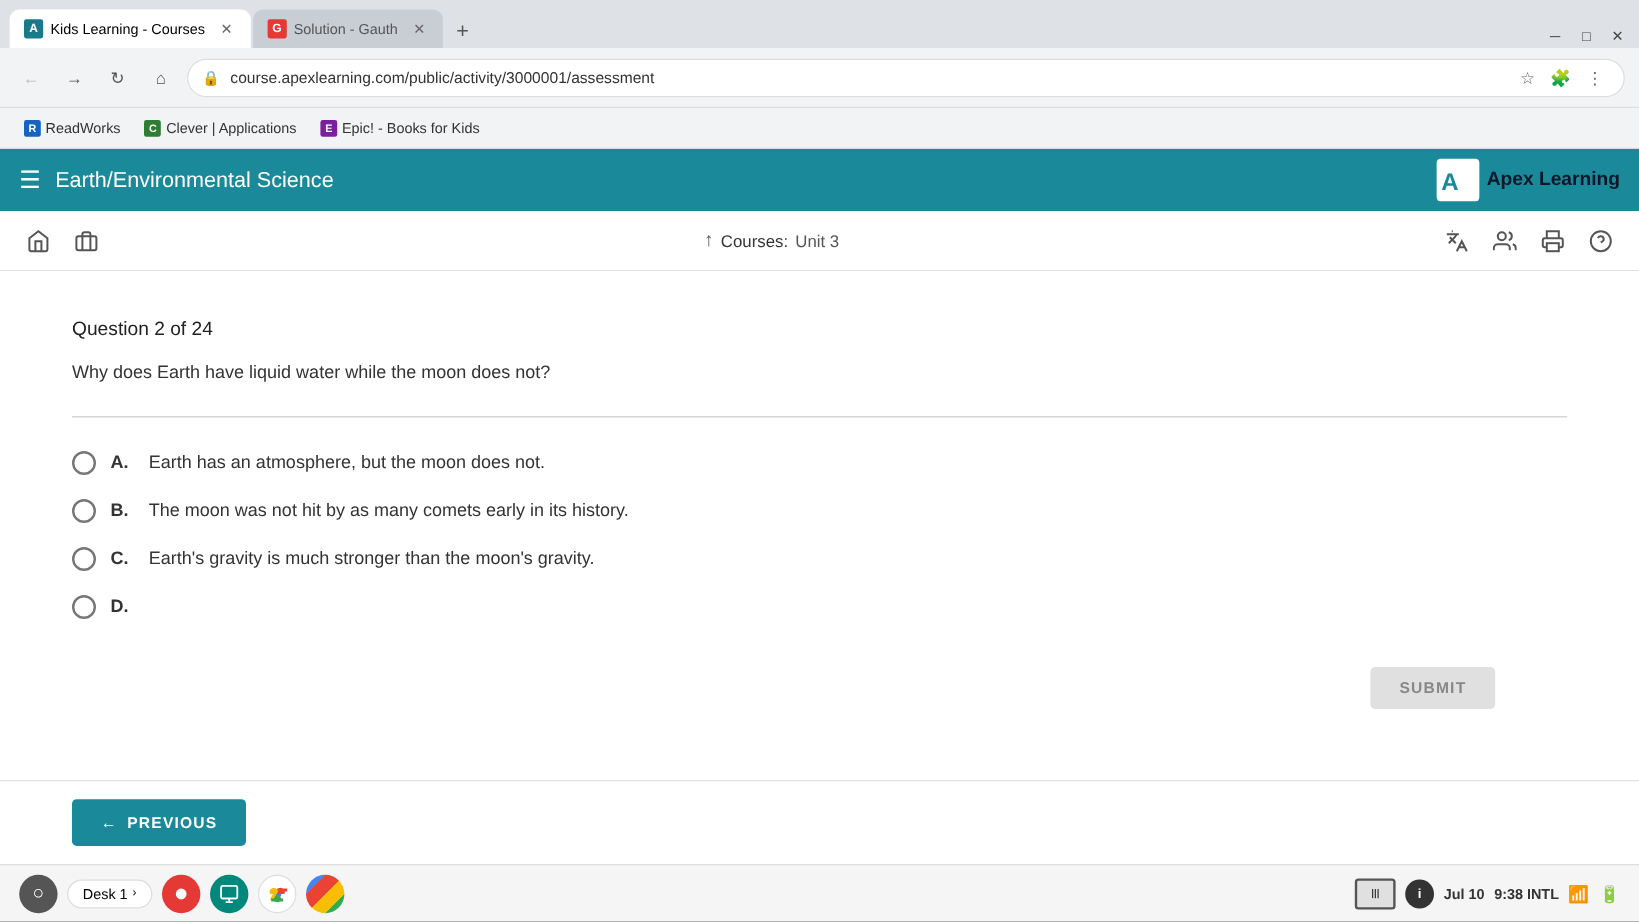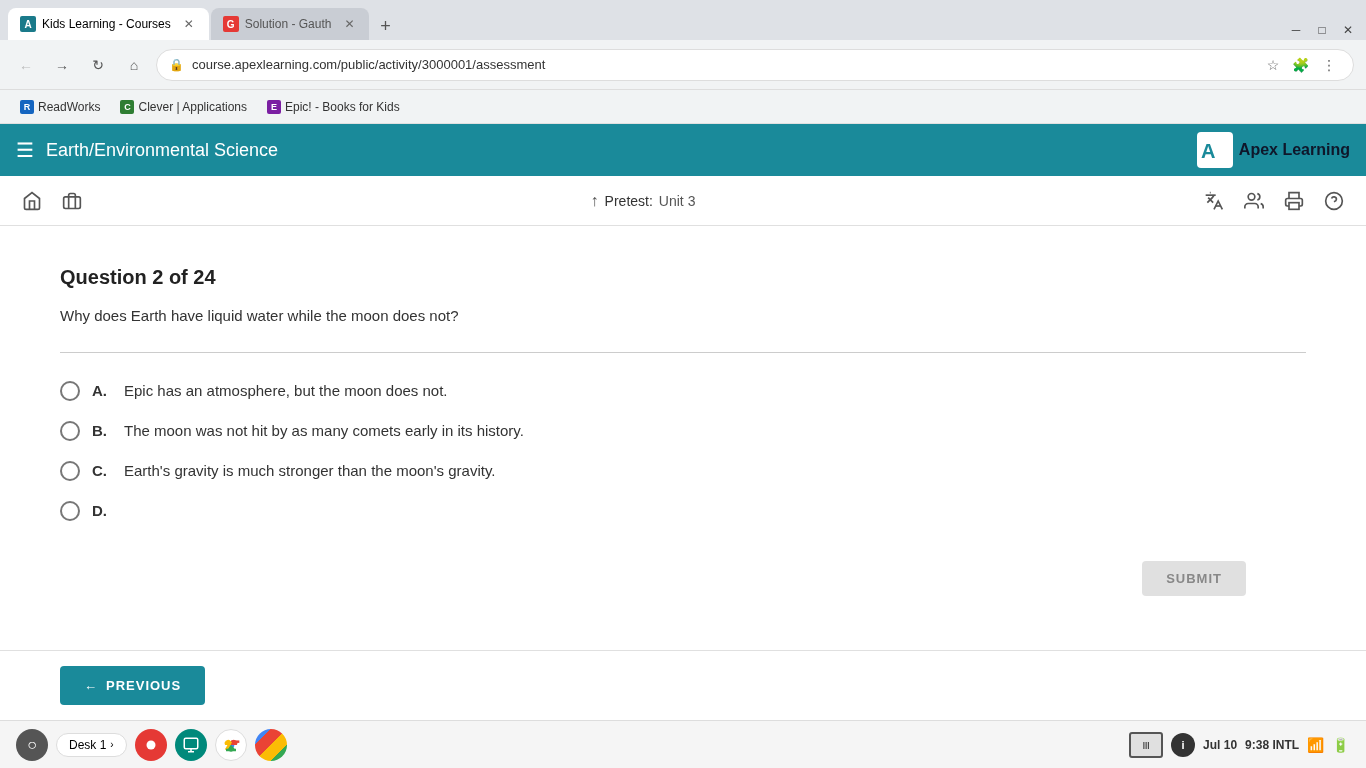--- a/index.html
+++ b/index.html
@@ -56,21 +56,21 @@
     .toolbar-icon-btn { width: 32px; height: 32px; display: flex; align-items: center; justify-content: center; cursor: pointer; color: #555; border-radius: 4px; }
     .toolbar-spacer { flex: 1; }
     .pretest-label { display: flex; align-items: center; gap: 6px; }
     .pretest-arrow { font-size: 16px; color: #555; }
     .pretest-text { font-size: 14px; color: #333; }
     .pretest-unit { font-size: 14px; color: #555; }
     .toolbar-right { display: flex; align-items: center; gap: 8px; }
 
     
     .main-content { flex: 1; background: #fff; padding: 40px 60px; overflow-y: auto; }
-    .question-number { font-size: 20px; font-weight: bold; color: #222; margin-bottom: 16px; }
+    .question-number { font-size: 16px; font-weight: normal; color: #222; margin-bottom: 16px; }
     .question-text { font-size: 15px; color: #333; margin-bottom: 24px; line-height: 1.5; }
     .divider { border: none; border-top: 1px solid #ccc; margin-bottom: 28px; }
 
     .answer-options { display: flex; flex-direction: column; gap: 20px; margin-bottom: 40px; }
     .answer-option { display: flex; align-items: center; gap: 12px; cursor: pointer; }
     .radio-circle { width: 20px; height: 20px; border-radius: 50%; border: 2px solid #777; flex-shrink: 0; background: #fff; display: flex; align-items: center; justify-content: center; }
     .answer-letter { font-size: 15px; font-weight: bold; color: #333; min-width: 20px; }
     .answer-text { font-size: 15px; color: #333; }
 
     .submit-area { display: flex; justify-content: flex-end; padding-right: 60px; margin-bottom: 20px; }
@@ -175,21 +175,21 @@
       </div>
       <div class="toolbar-icon-btn">
         <svg width="20" height="20" viewBox="0 0 24 24" fill="none" stroke="#555" stroke-width="2">
           <rect x="2" y="7" width="20" height="14" rx="2" ry="2"></rect>
           <path d="M16 21V5a2 2 0 0 0-2-2h-4a2 2 0 0 0-2 2v16"></path>
         </svg>
       </div>
       <div class="toolbar-spacer"></div>
       <div class="pretest-label">
         <span class="pretest-arrow">↑</span>
-        <span class="pretest-text">Pretest:</span>
+        <span class="pretest-text">Courses:</span>
         <span class="pretest-unit">Unit 3</span>
       </div>
       <div class="toolbar-spacer"></div>
       <div class="toolbar-right">
         <div class="toolbar-icon-btn">
           <svg width="20" height="20" viewBox="0 0 24 24" fill="none" stroke="#555" stroke-width="2">
             <path d="M5 8l6 6"></path>
             <path d="M4 14l6-6 2-3"></path>
             <path d="M2 5h12"></path>
             <path d="M7 2h1"></path>
@@ -225,21 +225,21 @@
     <div class="main-content">
       <div class="question-number">Question 2 of 24</div>
       <div class="question-text">Why does Earth have liquid water while the moon does not?</div>
       <hr class="divider">
 
       <div class="answer-options">
 
         <div class="answer-option">
           <div class="radio-circle"></div>
           <span class="answer-letter">A.</span>
-          <span class="answer-text">Epic has an atmosphere, but the moon does not.</span>
+          <span class="answer-text">Earth has an atmosphere, but the moon does not.</span>
         </div>
 
         <div class="answer-option">
           <div class="radio-circle"></div>
           <span class="answer-letter">B.</span>
           <span class="answer-text">The moon was not hit by as many comets early in its history.</span>
         </div>
 
         <div class="answer-option">
           <div class="radio-circle"></div>

